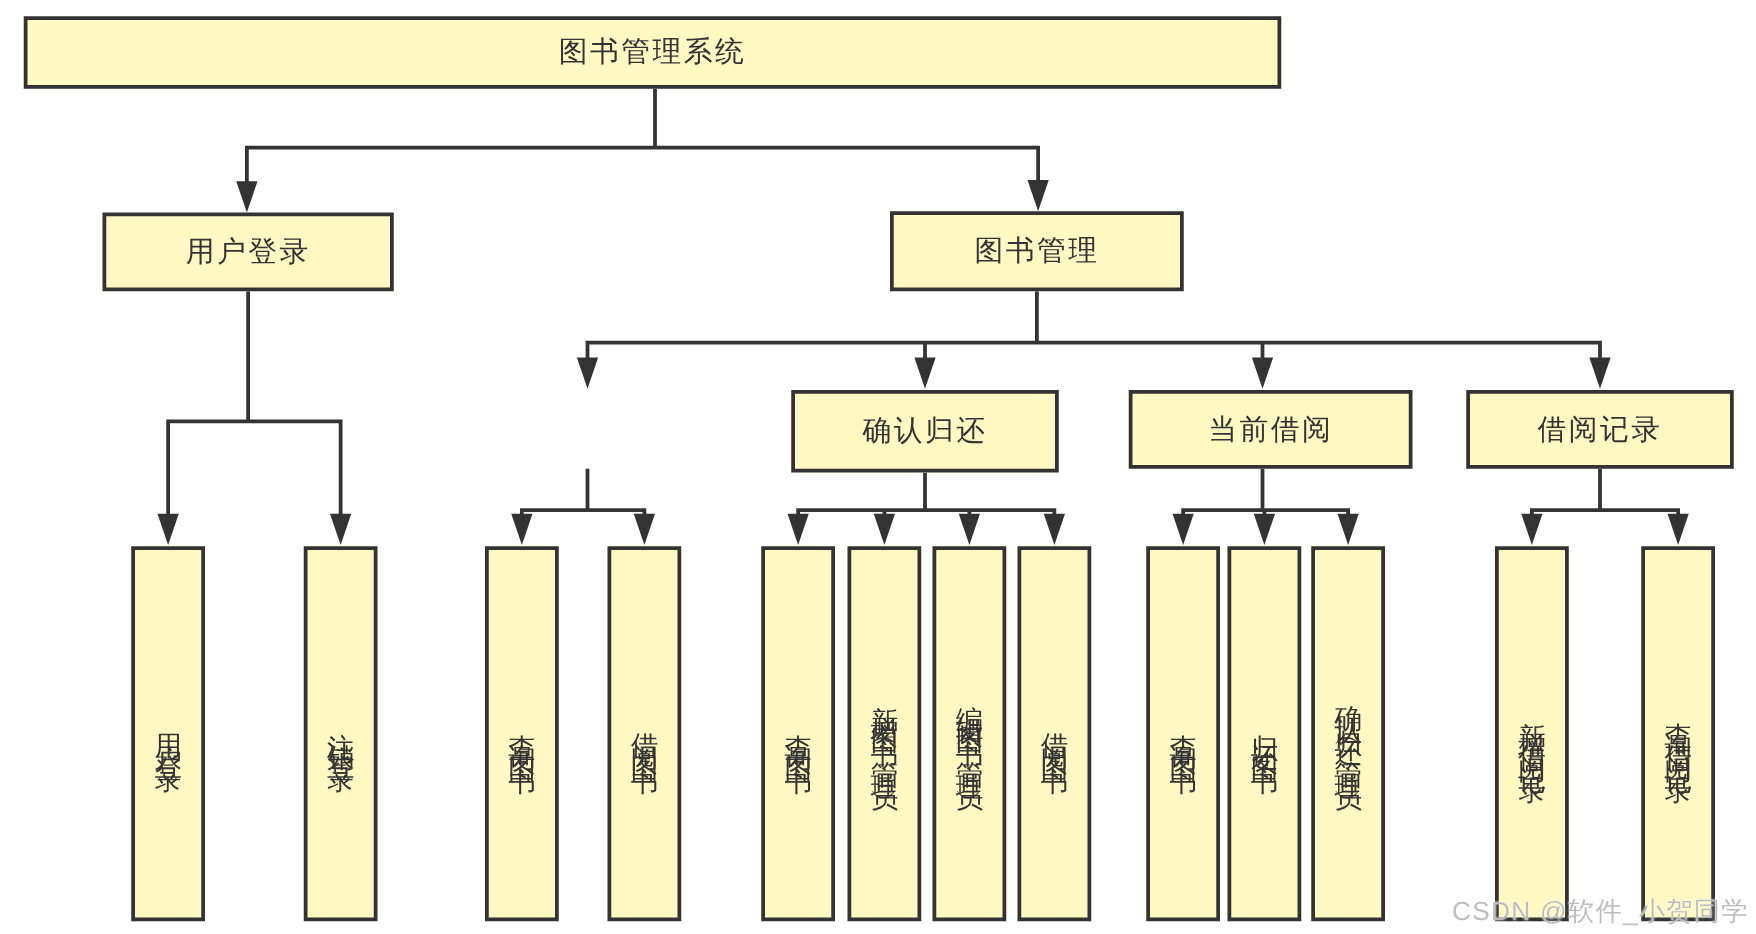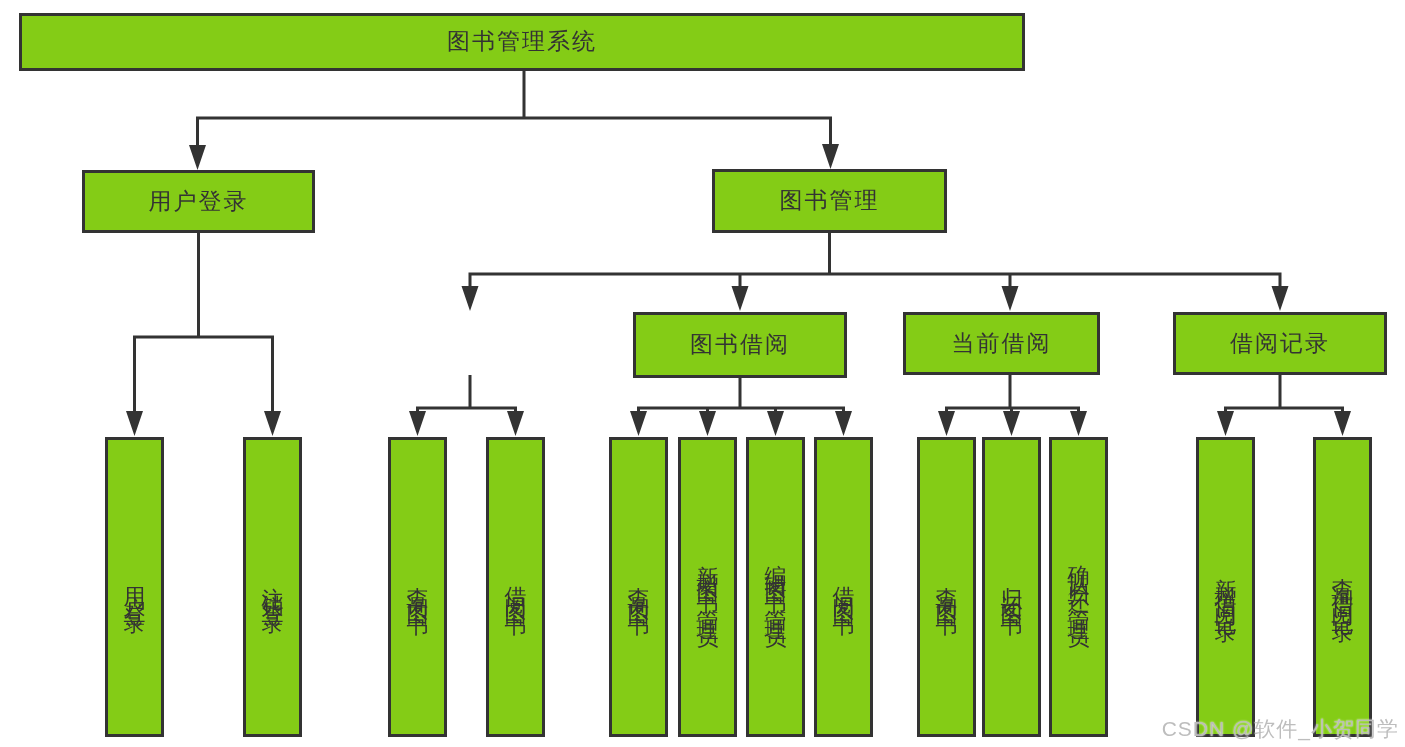--- a/index.html
+++ b/index.html
@@ -14,21 +14,21 @@
   #connectors {
     position: absolute;
     left: 0; top: 0;
     width: 1405px; height: 747px;
     pointer-events: none;
   }
   .node {
     position: absolute;
     box-sizing: border-box;
     border: 3px solid #333333;
-    background: #84cc16;
+    background: #fef9c3;
     color: #333333;
     display: flex;
     align-items: center;
     justify-content: center;
     text-align: center;
   }
   .node-h {
     font-size: 23px;
     letter-spacing: 2px;
     line-height: 1.2;
@@ -96,23 +96,23 @@
   </div>
 
   <div class="node node-h" style="left:82px; top:170px; width:233px; height:63px;">
     <span>用户登录</span>
   </div>
   <div class="node node-h" style="left:712px; top:169px; width:235px; height:64px;">
     <span>图书管理</span>
   </div>
 
   <div class="node node-h" style="left:633px; top:312px; width:214px; height:66px;">
-    <span>图书借阅</span>
+    <span>确认归还</span>
   </div>
-  <div class="node node-h" style="left:903px; top:312px; width:197px; height:63px;">
+  <div class="node node-h" style="left:903px; top:312px; width:227px; height:63px;">
     <span>当前借阅</span>
   </div>
   <div class="node node-h" style="left:1173px; top:312px; width:214px; height:63px;">
     <span>借阅记录</span>
   </div>
 
   <div class="node node-v" style="left:105px; top:437px; width:59px; height:300px;">
     <span class="vtext">用户登录</span>
   </div>
   <div class="node node-v" style="left:243px; top:437px; width:59px; height:300px;">

